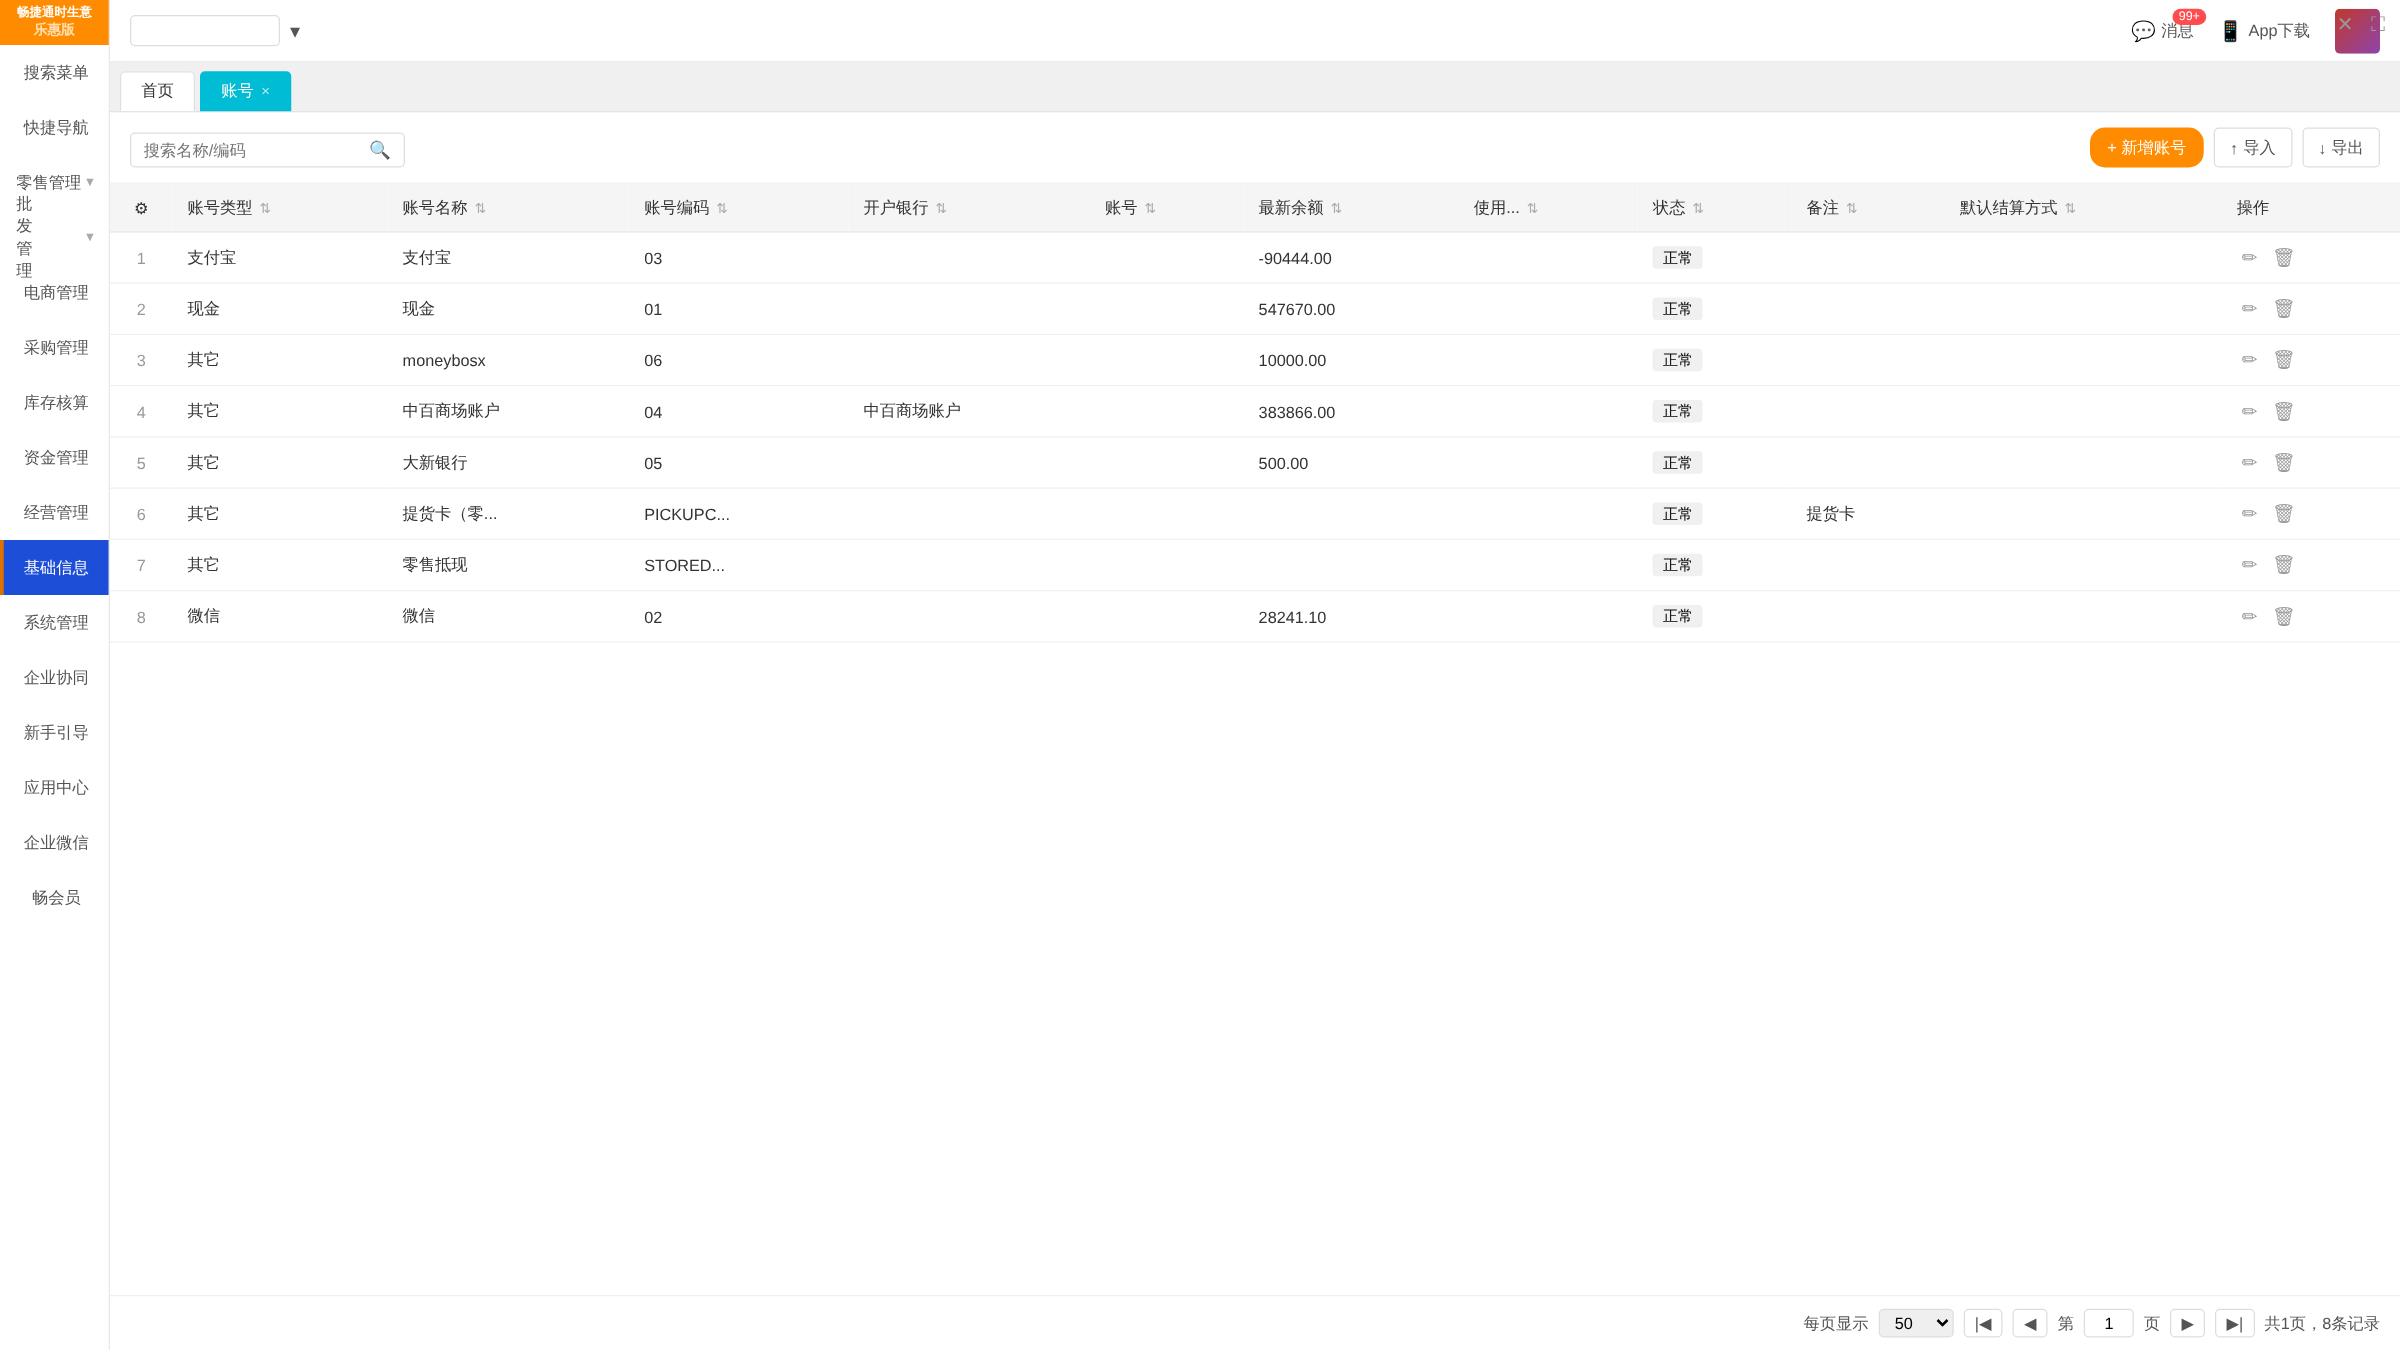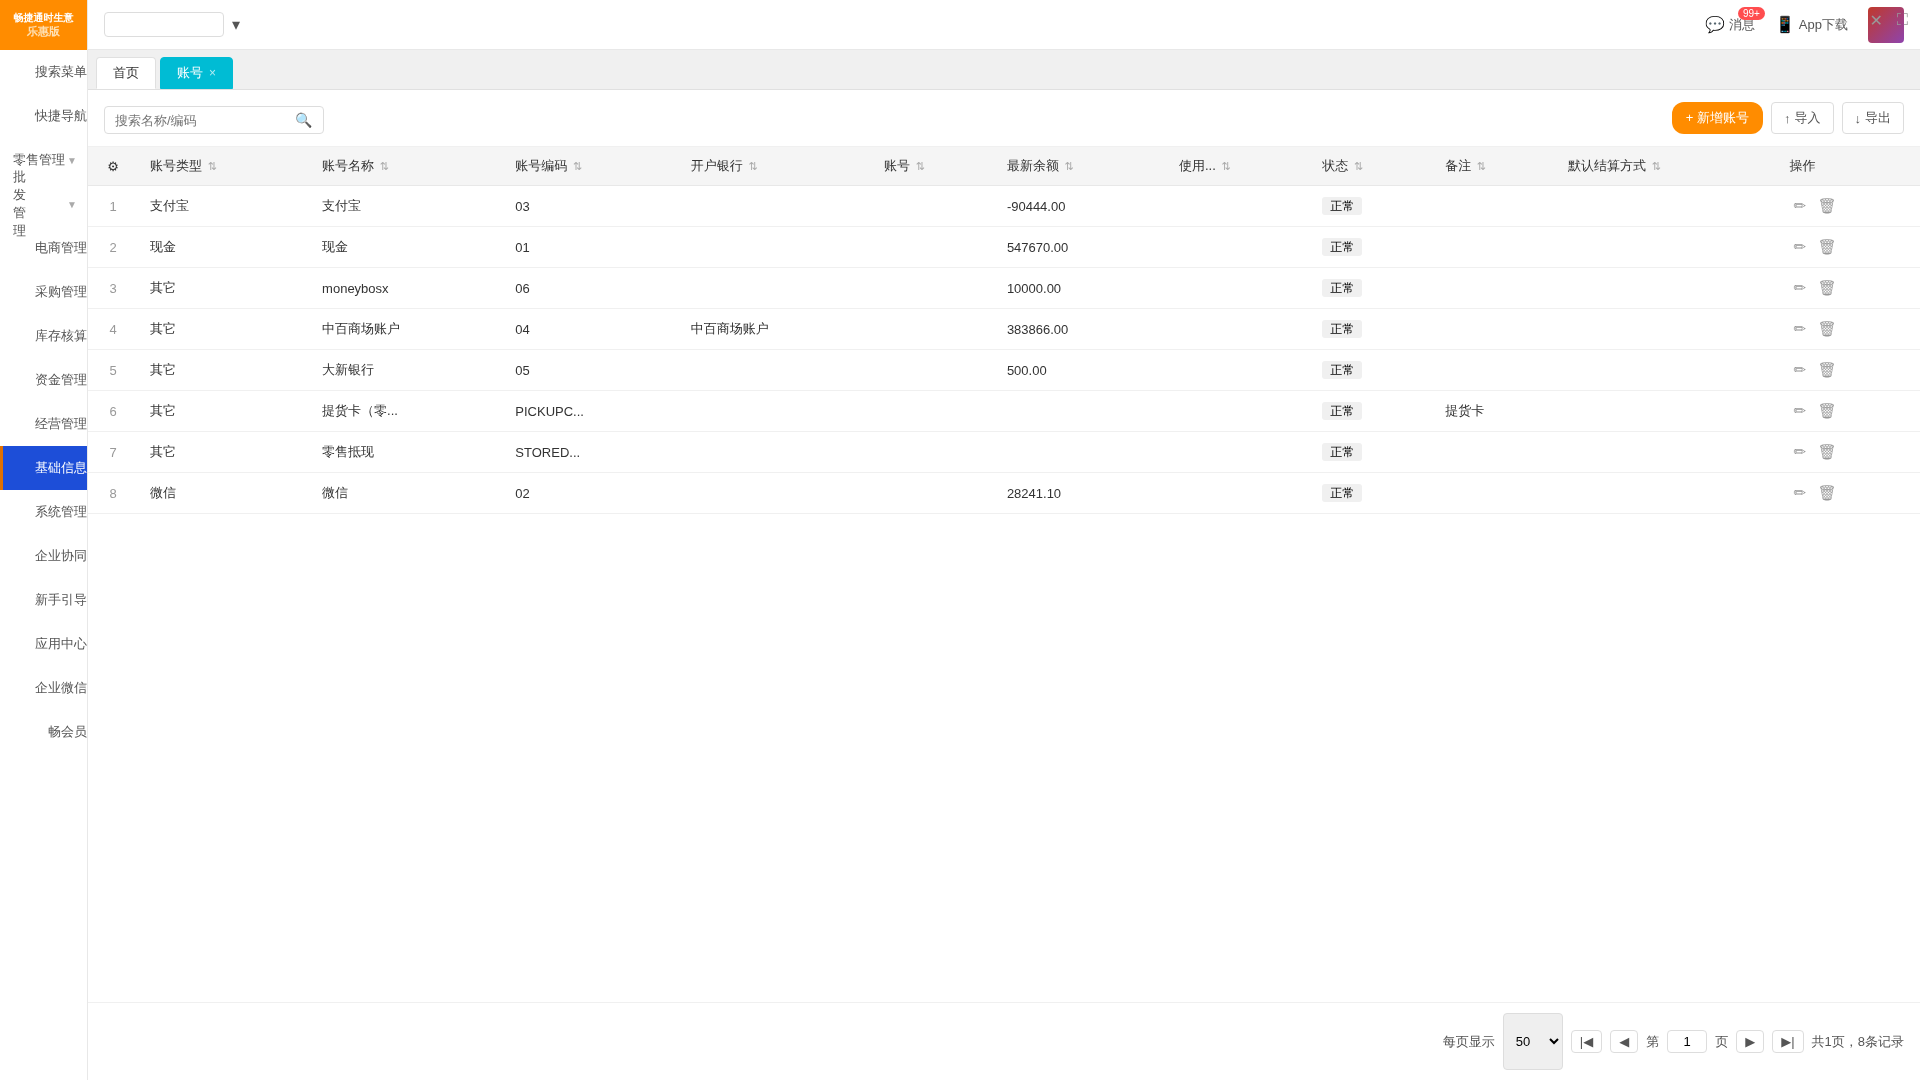--- a/index.html
+++ b/index.html
@@ -9,34 +9,34 @@
     .sidebar {
       width: 88px;
       background: #fff;
       display: flex;
       flex-direction: column;
       border-right: 1px solid #e8e8e8;
       flex-shrink: 0;
     }
     .sidebar-logo {
       background: #ff8c00;
-      height: 50px;
+      height: 36px;
       display: flex;
       align-items: center;
       justify-content: center;
       color: #fff;
       font-size: 12px;
       font-weight: bold;
     }
     .sidebar-logo .logo-text { font-size: 11px; line-height: 1.3; text-align: center; }
     .sidebar-menu { flex: 1; overflow-y: auto; }
     .sidebar-item {
       display: flex;
       align-items: center;
-      justify-content: flex-end;
+      justify-content: center;
       height: 44px;
       color: #555;
       font-size: 13px;
       cursor: pointer;
       border-left: 3px solid transparent;
       transition: all 0.2s;
     }
     .sidebar-item.active { background: #1d4ed8; color: #fff; border-left: 3px solid #e07000; }
 
     
@@ -234,21 +234,21 @@
       border-top: 1px solid #f0f0f0;
       background: #fff;
       gap: 8px;
       font-size: 13px;
       color: #555;
       flex-shrink: 0;
     }
     .page-size-select {
       border: 1px solid #ddd;
       border-radius: 4px;
-      padding: 19px 8px;
+      padding: 2px 8px;
       font-size: 13px;
       cursor: pointer;
     }
     .page-btn {
       border: 1px solid #ddd;
       background: #fff;
       border-radius: 4px;
       padding: 3px 8px;
       cursor: pointer;
       color: #555;

